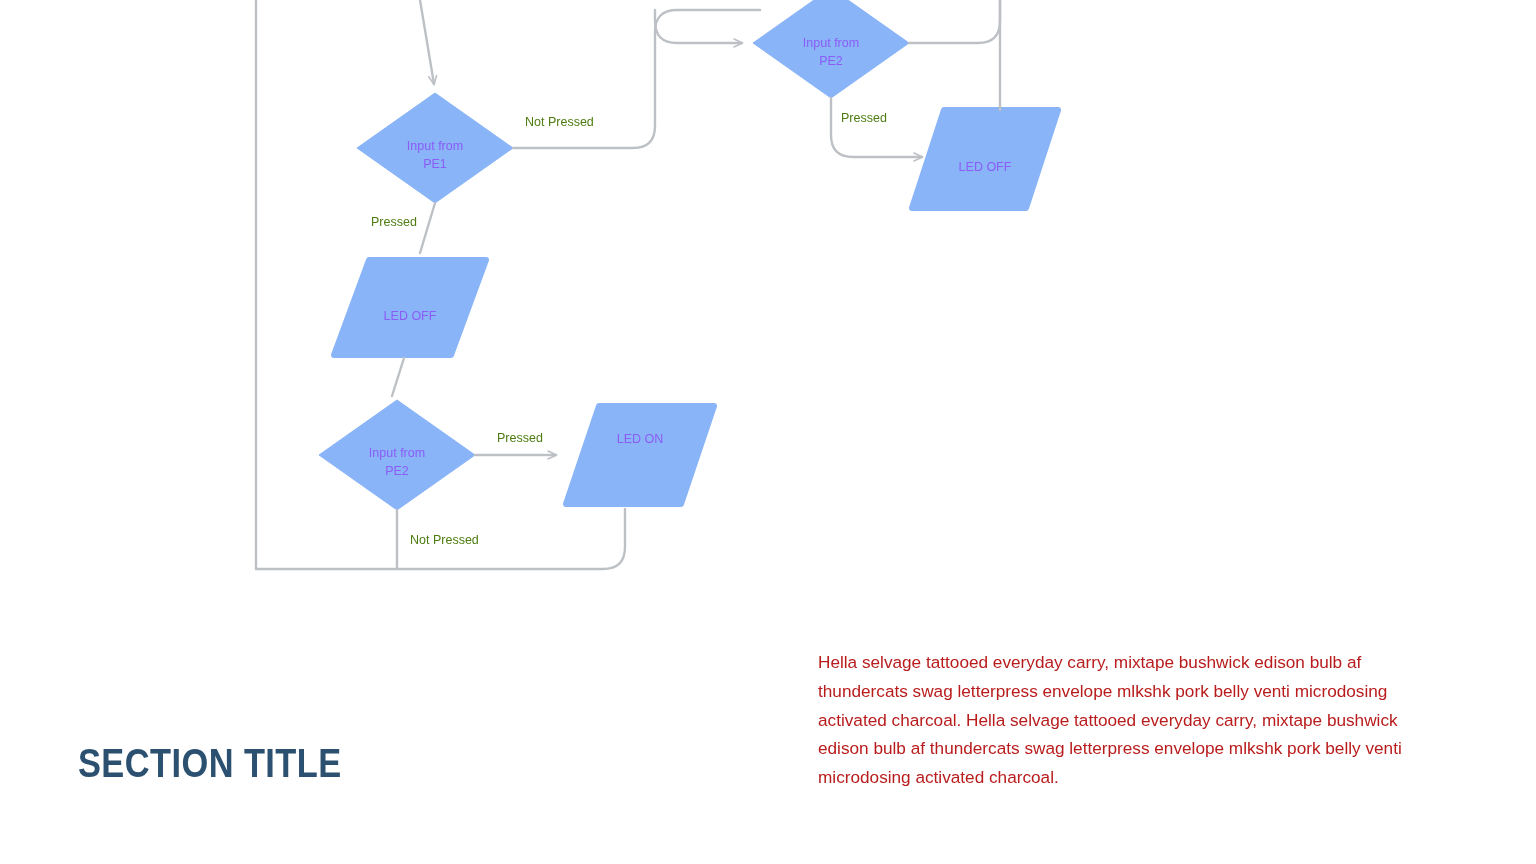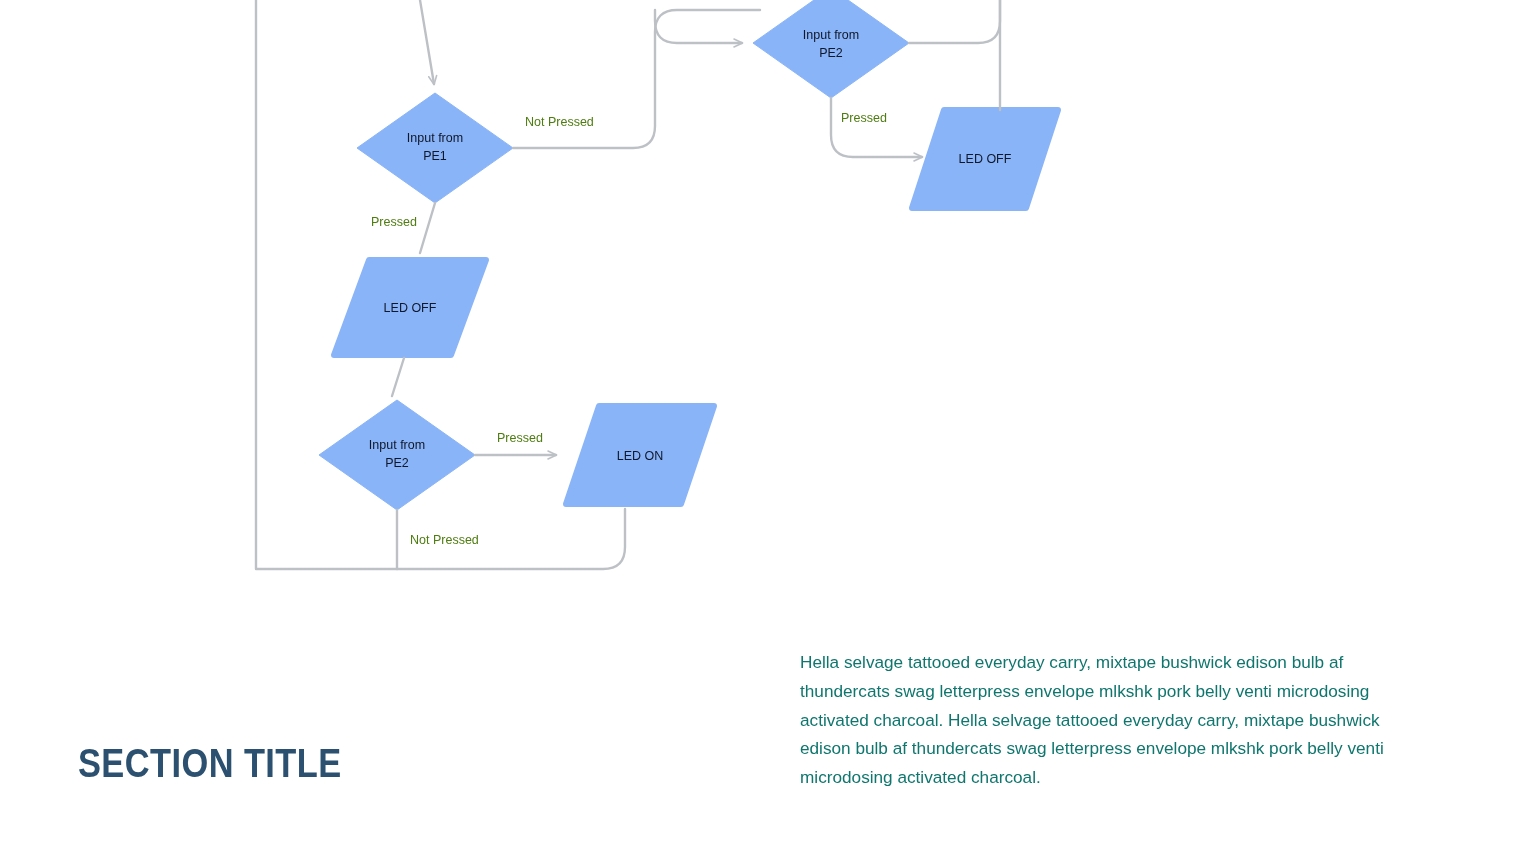--- a/index.html
+++ b/index.html
@@ -25,26 +25,27 @@
     height: 600px;
   }
   #flow-svg {
     position: absolute;
     left: 0;
     top: 0;
   }
 
   .node-label {
     position: absolute;
-    color: #0f172a;
+    color: #8b5cf6;
     font-size: 12.5px;
     line-height: 18px;
     text-align: center;
     white-space: pre-line;
     pointer-events: none;
+    margin-top: 8px;
   }
   .edge-label {
     position: absolute;
     color: #4d7c0f;
     font-size: 12.5px;
     line-height: 16px;
     white-space: nowrap;
   }
 
   
@@ -63,26 +64,26 @@
     font-weight: bold;
     font-size: 40px;
     letter-spacing: 0.5px;
     color: #2b5070;
     transform: scaleX(0.86);
     transform-origin: left center;
     white-space: nowrap;
   }
   #body-copy {
     position: absolute;
-    left: 800px;
+    left: 818px;
     top: 48px;
     width: 632px;
     font-size: 17.2px;
     line-height: 28.8px;
-    color: #0f766e;
+    color: #b91c1c;
   }
 </style>
 </head>
 <body>
 
 <div id="flowchart-area">
 
   <svg id="flow-svg" width="1536" height="600" viewBox="0 0 1536 600">
     <defs>
       <marker id="arrowhead" markerWidth="12" markerHeight="12" refX="9" refY="5" orient="auto" markerUnits="userSpaceOnUse">
@@ -146,21 +147,21 @@
   <div class="node-label" style="left:771px; top:26px; width:120px;">Input from
 PE2</div>
 
   <div class="node-label" style="left:925px; top:150px; width:120px;">LED OFF</div>
 
   <div class="node-label" style="left:350px; top:299px; width:120px;">LED OFF</div>
 
   <div class="node-label" style="left:337px; top:436px; width:120px;">Input from
 PE2</div>
 
-  <div class="node-label" style="left:580px; top:447px; width:120px;">LED ON</div>
+  <div class="node-label" style="left:580px; top:422px; width:120px;">LED ON</div>
 
   <div class="edge-label" style="left:525px; top:114px;">Not Pressed</div>
 
   <div class="edge-label" style="left:371px; top:214px;">Pressed</div>
 
   <div class="edge-label" style="left:841px; top:110px;">Pressed</div>
 
   <div class="edge-label" style="left:497px; top:430px;">Pressed</div>
 
   <div class="edge-label" style="left:410px; top:532px;">Not Pressed</div>

